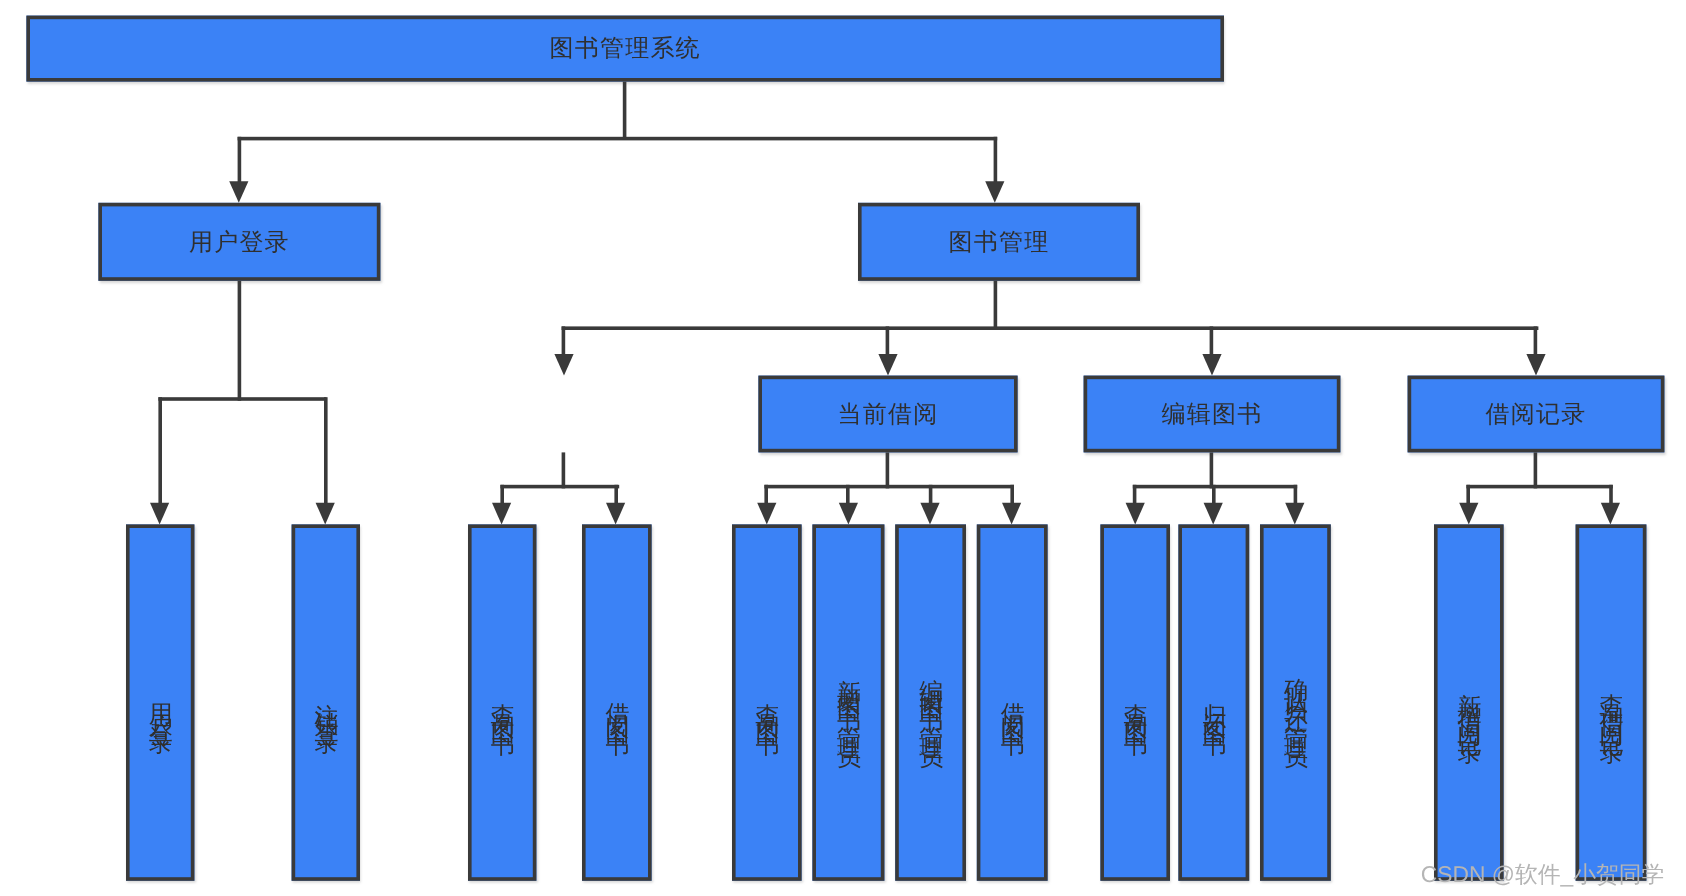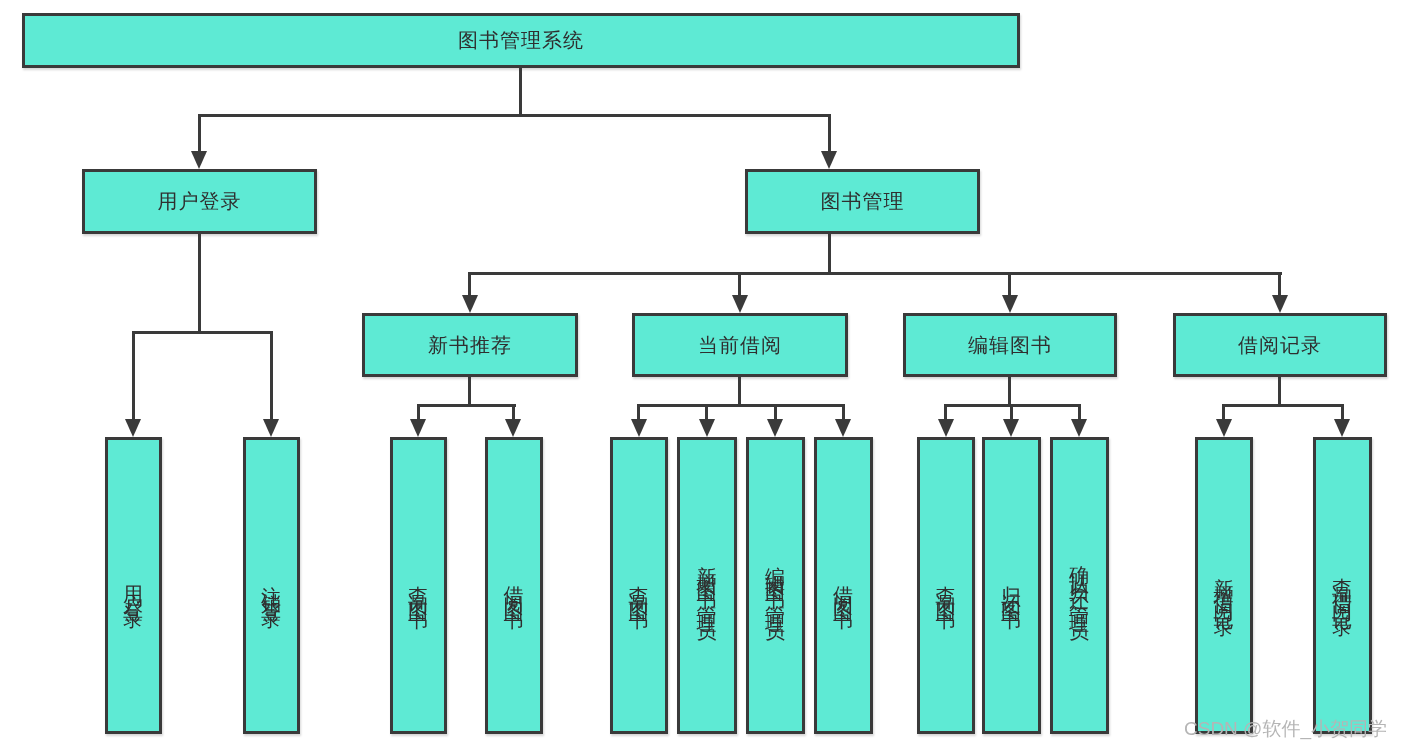--- a/index.html
+++ b/index.html
@@ -2,21 +2,21 @@
 <html style="--line: #3a3a3a; --text: #2f2f2f; --watermark: #b5b5b5;"><head>
 <meta charset="utf-8">
 <style>
   html,body { margin:0; padding:0; background:#ffffff; }
   .stage {
     position:relative; width:1405px; height:747px; overflow:hidden;
     background:#ffffff; color:var(--text,#2f2f2f);
     font-family:"Liberation Sans","DejaVu Sans",sans-serif;
   }
   .box {
-    position:absolute; box-sizing:border-box; background:#5eead4;
+    position:absolute; box-sizing:border-box; background:#3b82f6;
     border:3px solid var(--line,#3a3a3a);
     display:flex; align-items:center; justify-content:center;
     box-shadow:1px 2px 2px rgba(140,140,140,.35);
   }
   .hlabel { font-size:20px; letter-spacing:1px; white-space:nowrap; }
   .vtext {
     writing-mode:vertical-rl; text-orientation:mixed;
     font-size:20px; letter-spacing:8px; line-height:1; white-space:nowrap;
   }
   .line  { position:absolute; background:var(--line,#3a3a3a); }
@@ -42,21 +42,21 @@
   <div class="line" style="left:519px;top:68px;width:3px;height:48px;"></div>
   <div class="line" style="left:198px;top:114px;width:633px;height:3px;"></div>
   <div class="line" style="left:198px;top:114px;width:3px;height:39px;"></div>
   <div class="arrow" style="left:191px;top:151px;"></div>
   <div class="line" style="left:828px;top:114px;width:3px;height:39px;"></div>
   <div class="arrow" style="left:821px;top:151px;"></div>
 
   <div class="box" style="left:82px;top:169px;width:235px;height:65px;">
     <span class="hlabel">用户登录</span>
   </div>
-  <div class="box" style="left:745px;top:169px;width:235px;height:65px;">
+  <div class="box" style="left:715px;top:169px;width:235px;height:65px;">
     <span class="hlabel">图书管理</span>
   </div>
 
   <div class="line" style="left:198px;top:234px;width:3px;height:100px;"></div>
   <div class="line" style="left:132px;top:331px;width:140px;height:3px;"></div>
   <div class="line" style="left:132px;top:331px;width:3px;height:90px;"></div>
   <div class="arrow" style="left:125px;top:419px;"></div>
   <div class="line" style="left:270px;top:331px;width:3px;height:90px;"></div>
   <div class="arrow" style="left:263px;top:419px;"></div>
 
@@ -64,23 +64,20 @@
   <div class="line" style="left:468px;top:272px;width:814px;height:3px;"></div>
   <div class="line" style="left:468px;top:272px;width:3px;height:25px;"></div>
   <div class="arrow" style="left:462px;top:295px;"></div>
   <div class="line" style="left:738px;top:272px;width:3px;height:25px;"></div>
   <div class="arrow" style="left:732px;top:295px;"></div>
   <div class="line" style="left:1008px;top:272px;width:3px;height:25px;"></div>
   <div class="arrow" style="left:1002px;top:295px;"></div>
   <div class="line" style="left:1278px;top:272px;width:3px;height:25px;"></div>
   <div class="arrow" style="left:1272px;top:295px;"></div>
 
-  <div class="box" style="left:362px;top:313px;width:216px;height:64px;">
-    <span class="hlabel">新书推荐</span>
-  </div>
   <div class="box" style="left:632px;top:313px;width:216px;height:64px;">
     <span class="hlabel">当前借阅</span>
   </div>
   <div class="box" style="left:903px;top:313px;width:214px;height:64px;">
     <span class="hlabel">编辑图书</span>
   </div>
   <div class="box" style="left:1173px;top:313px;width:214px;height:64px;">
     <span class="hlabel">借阅记录</span>
   </div>
 

